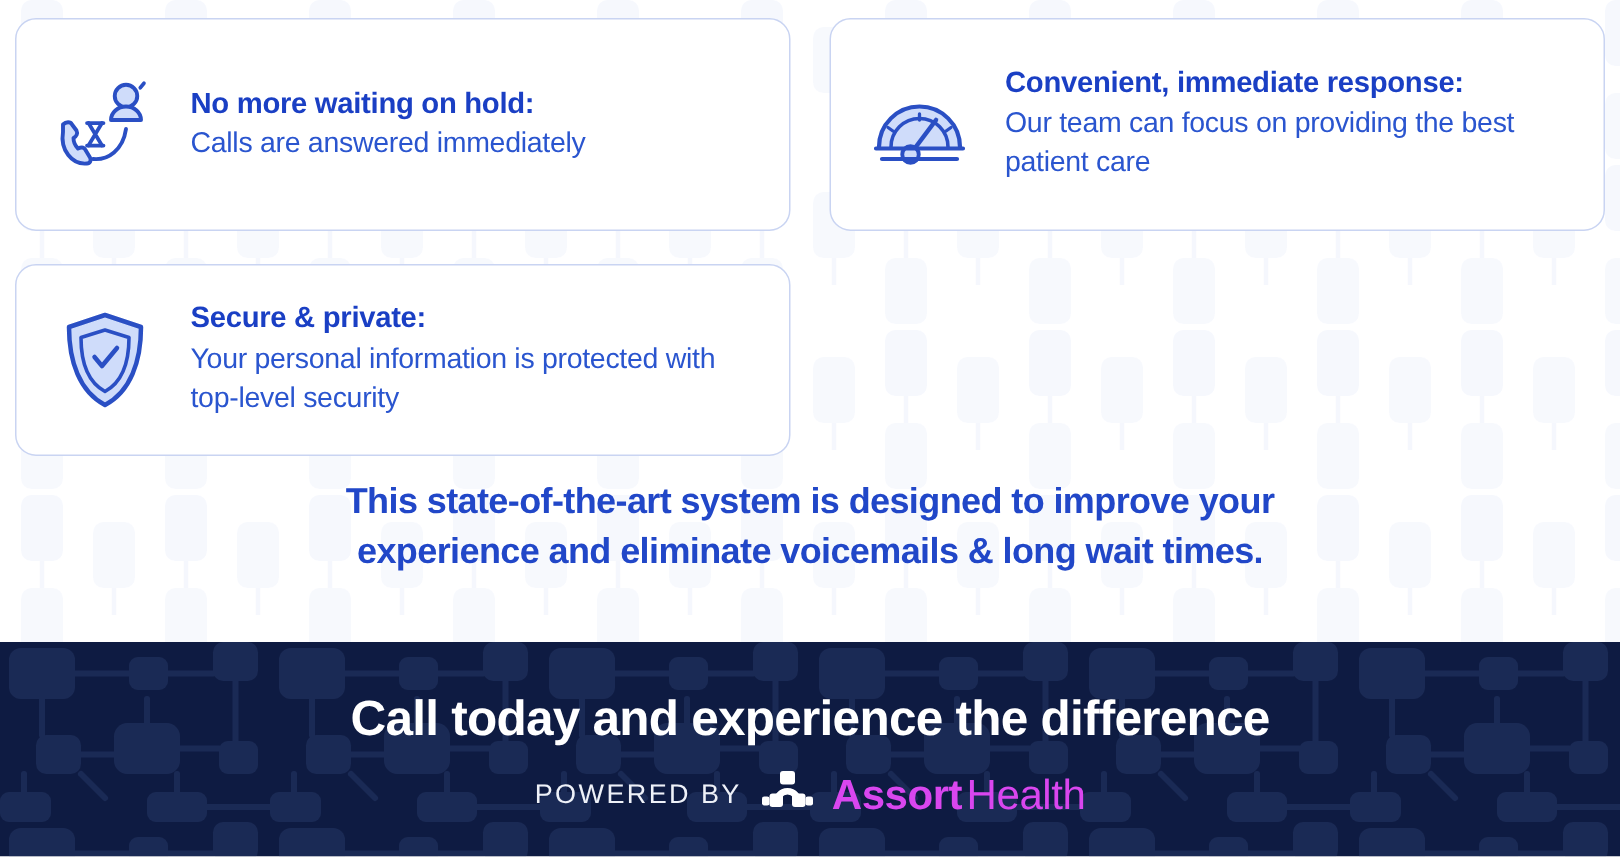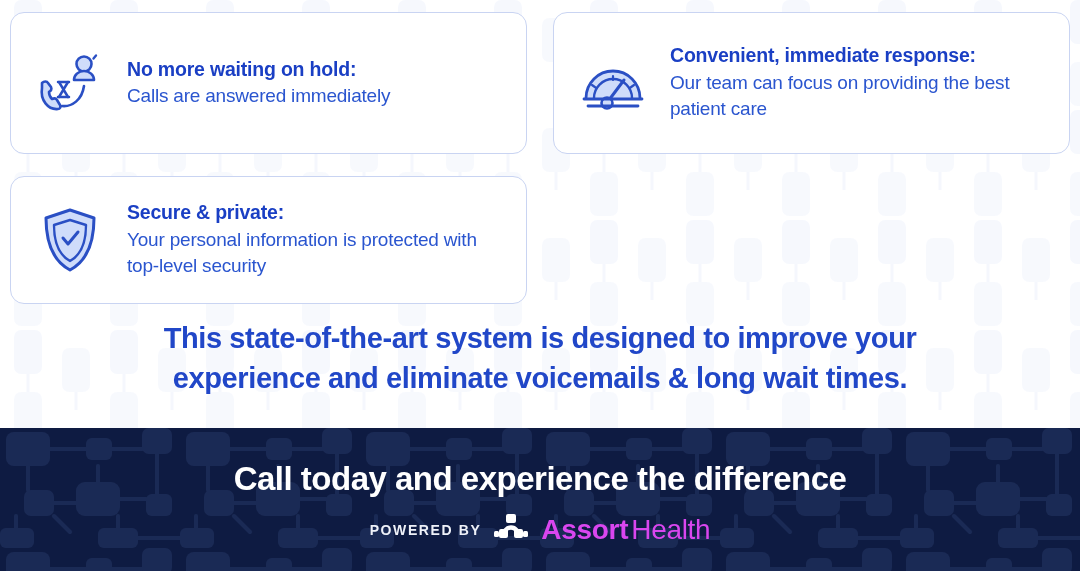--- a/index.html
+++ b/index.html
@@ -92,21 +92,21 @@
 
   
   .card-title.two-line { line-height: 1.45; }
 
   
   .tagline {
     position: relative;
     z-index: 2;
     text-align: center;
     padding: 14px 70px 0 70px;
-    font-size: 29px;
+    font-size: 24px;
     font-weight: bold;
     color: #2147c8;
     line-height: 1.38;
     letter-spacing: -0.4px;
   }
 
   
   .footer {
     position: relative;
     width: 1080px;
@@ -141,22 +141,22 @@
     position: relative;
     z-index: 2;
     display: flex;
     align-items: center;
     justify-content: center;
     gap: 13px;
     margin-top: 16px;
   }
 
   .powered-by {
-    font-size: 14px;
-    font-weight: bold;
+    font-size: 18px;
+    font-weight: normal;
     letter-spacing: 1.6px;
     color: #eef1f8;
   }
 
   .brand-mark { display: block; }
 
   .brand-name {
     font-size: 28px;
     color: #d946ef;
     letter-spacing: -0.3px;

